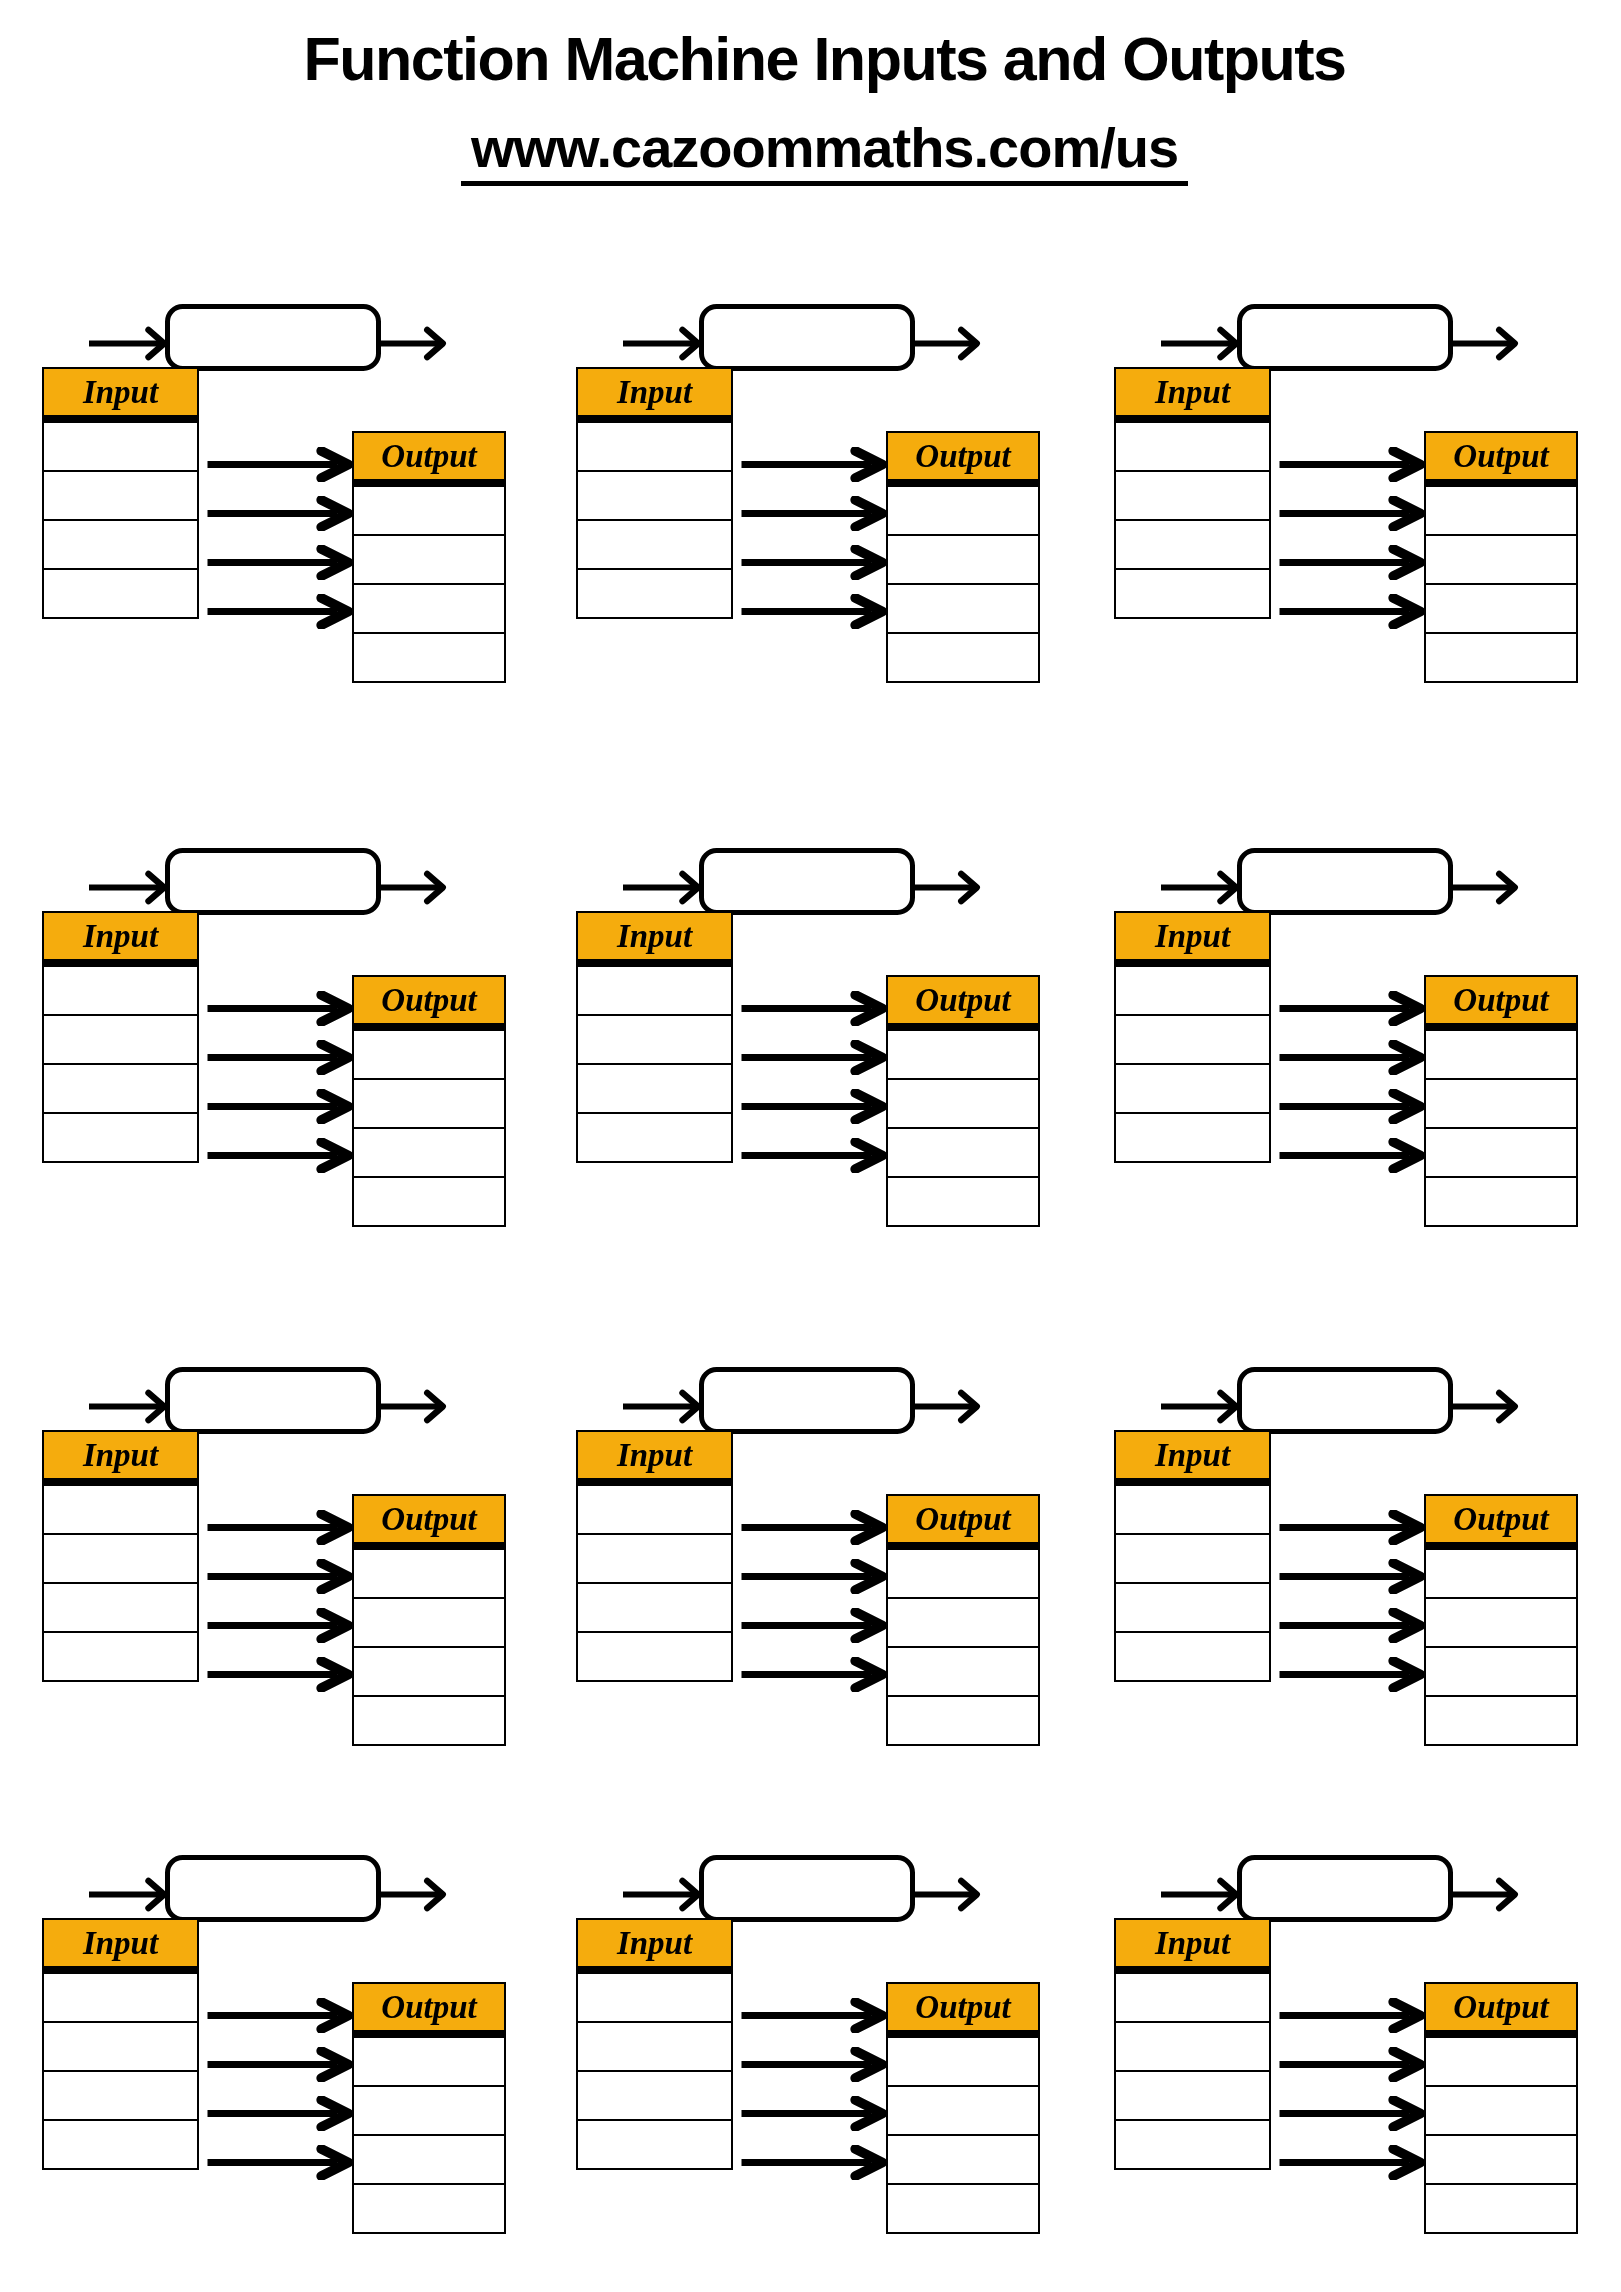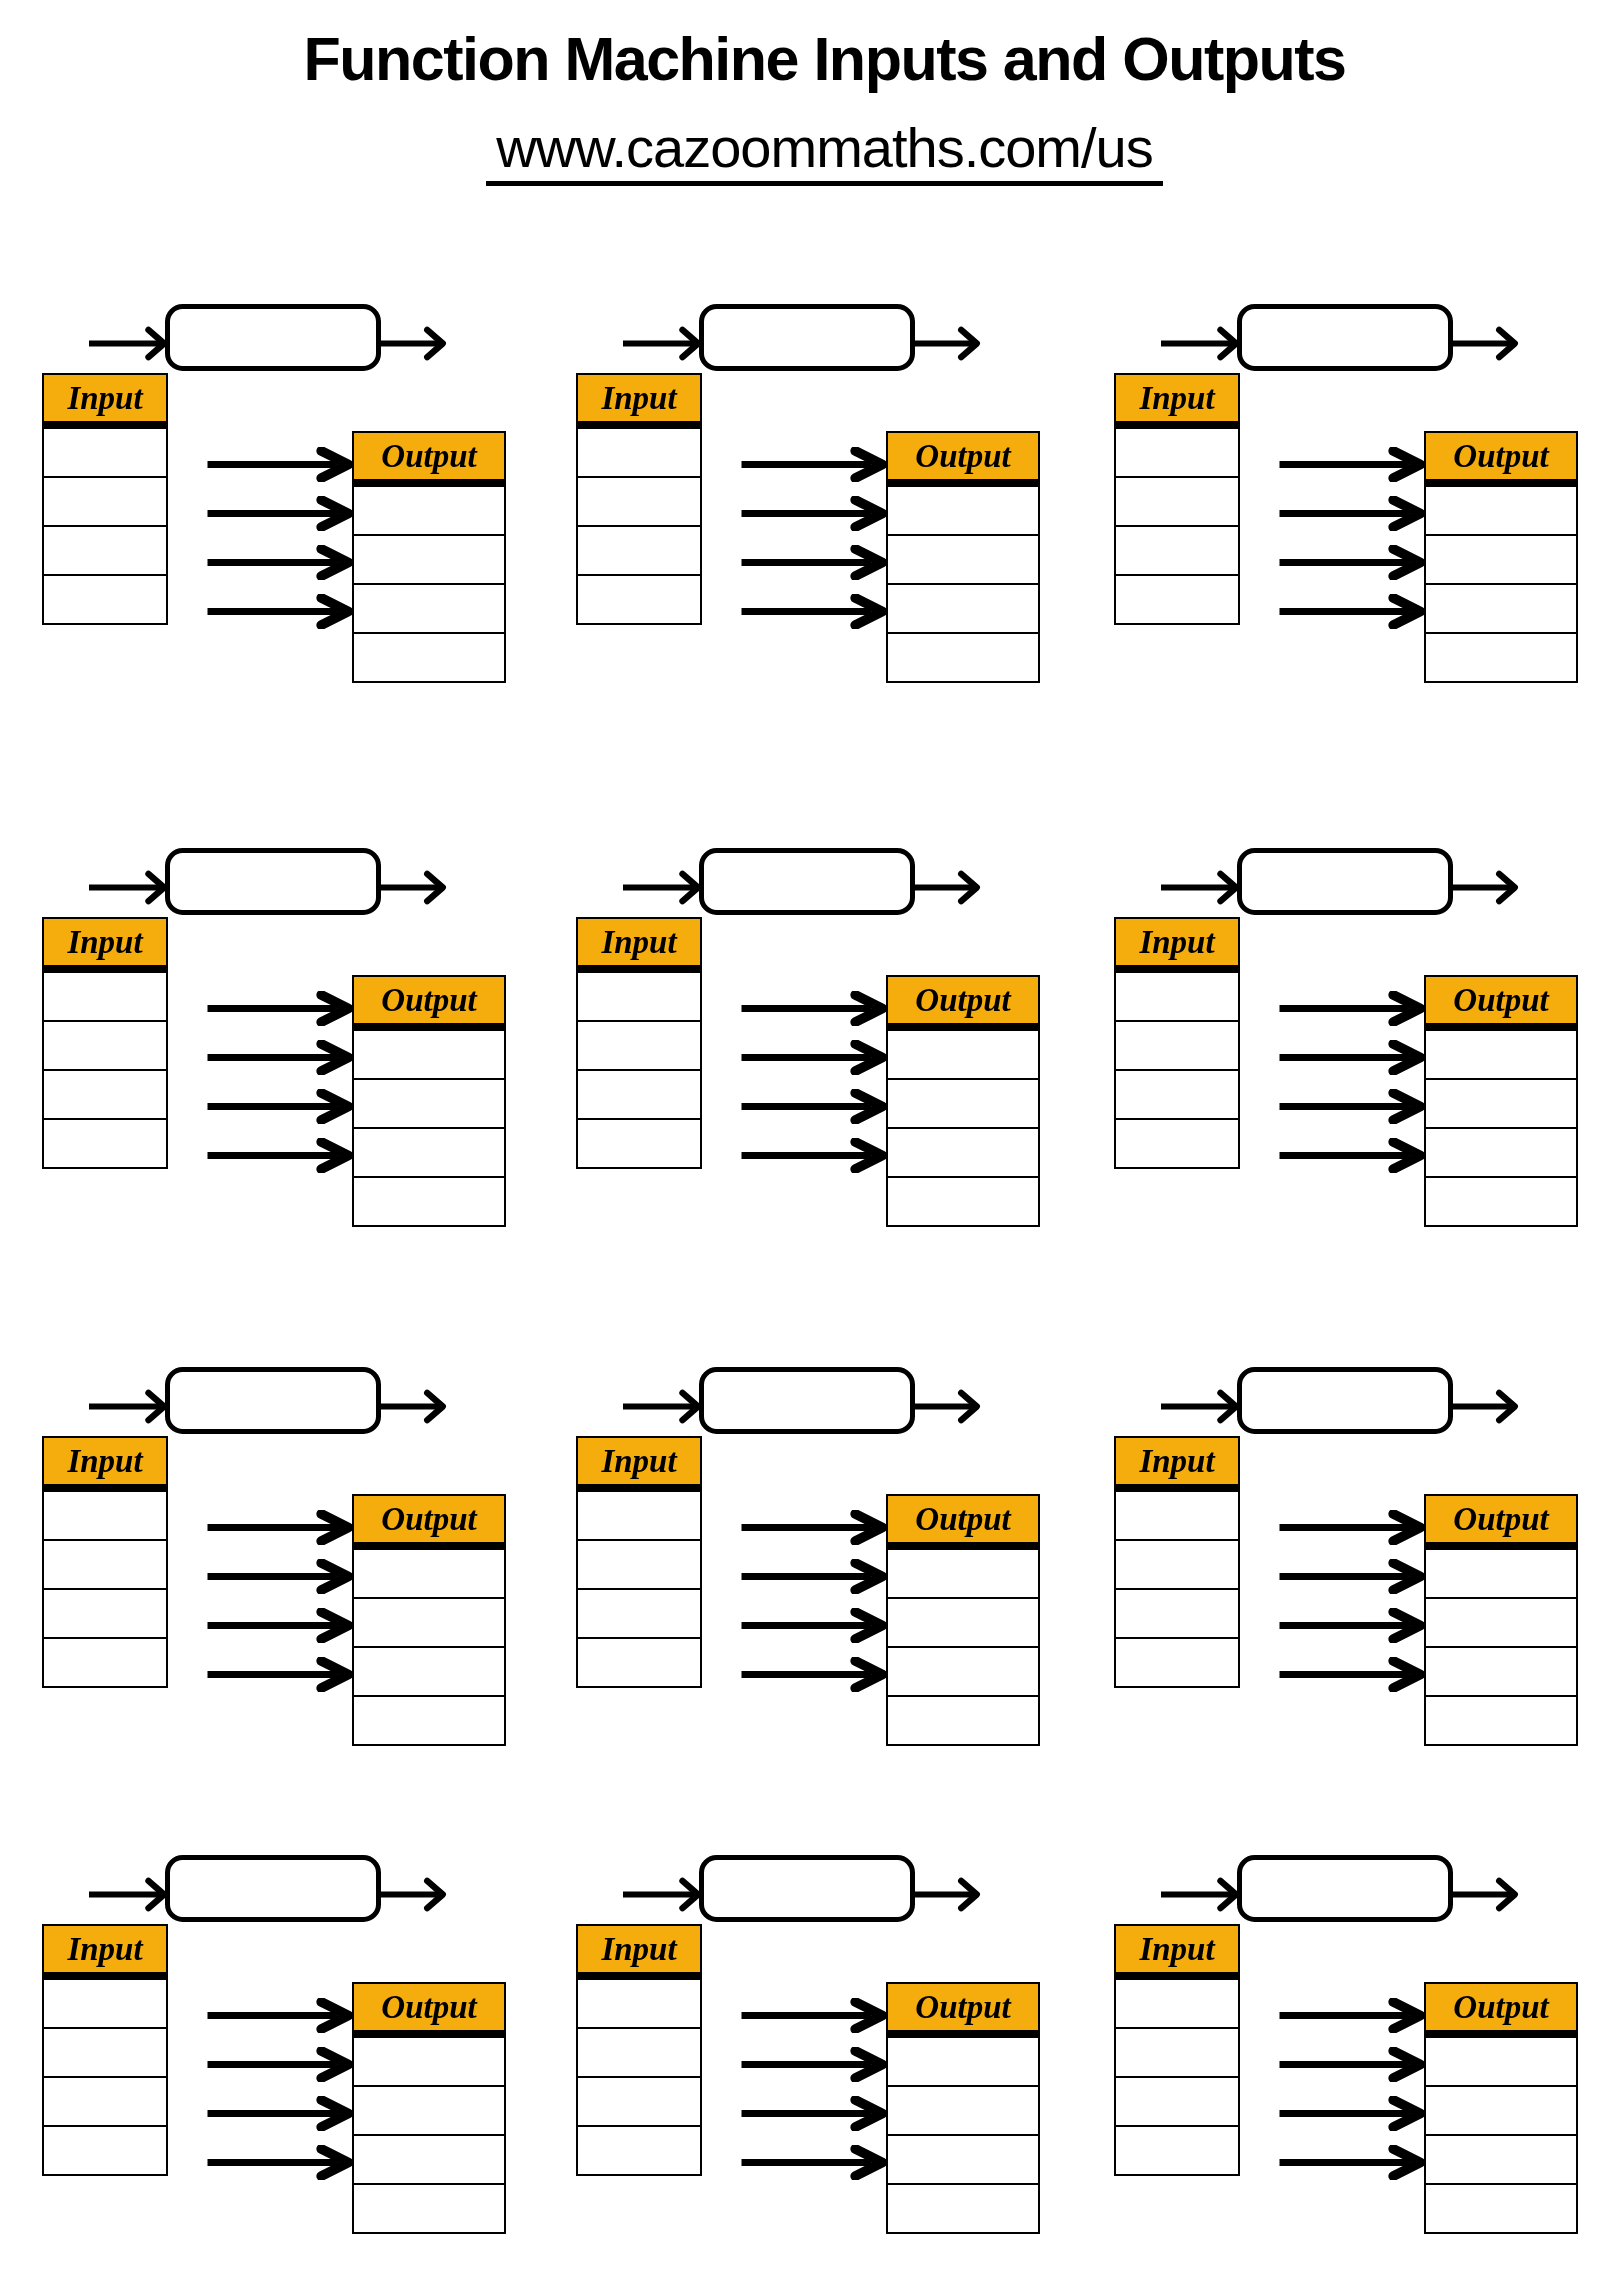--- a/index.html
+++ b/index.html
@@ -21,21 +21,21 @@
     text-align:center;
   }
   .page-title{
     margin:23.5px 0 0 0;
     font-size:61px;line-height:71px;font-weight:bold;
     letter-spacing:-1.5px;color:var(--ink);
   }
   .page-url{
     display:inline-block;
     margin-top:3.9px;
-    font-size:56px;line-height:63px;font-weight:normal;
+    font-size:56px;line-height:63px;font-weight:bold;
     letter-spacing:-1px;color:var(--ink);
     border-bottom:5.9px solid var(--ink);
     padding:0 9.8px 2px 9.8px;
   }
   .block{
     position:absolute;width:467px;height:345px;
   }
   .machine-box{
     position:absolute;left:123px;top:0;
     width:216px;height:67px;box-sizing:border-box;
@@ -45,21 +45,21 @@
     font-size:27.4px;
   }
   .arrow{position:absolute;}
   .arrow-in{left:45px;top:19.6px;}
   .arrow-out{left:337px;top:19.6px;}
   .map-arrow{left:161px;}
   .io-table{
     position:absolute;box-sizing:border-box;
     border:2.9px solid var(--ink);background:#fff;
   }
-  .input-table{left:0;top:69px;width:126px;}
+  .input-table{left:0;top:63px;width:157px;}
   .output-table{left:310px;top:87px;width:154px;margin-top:40px;}
   .io-header{
     height:46px;
     background:var(--gold);
     border-bottom:8.8px solid var(--ink);
     display:flex;align-items:center;justify-content:center;
     font-family:"Liberation Serif",serif;
     font-weight:bold;font-style:italic;
     font-size:33px;color:var(--ink);
   }

